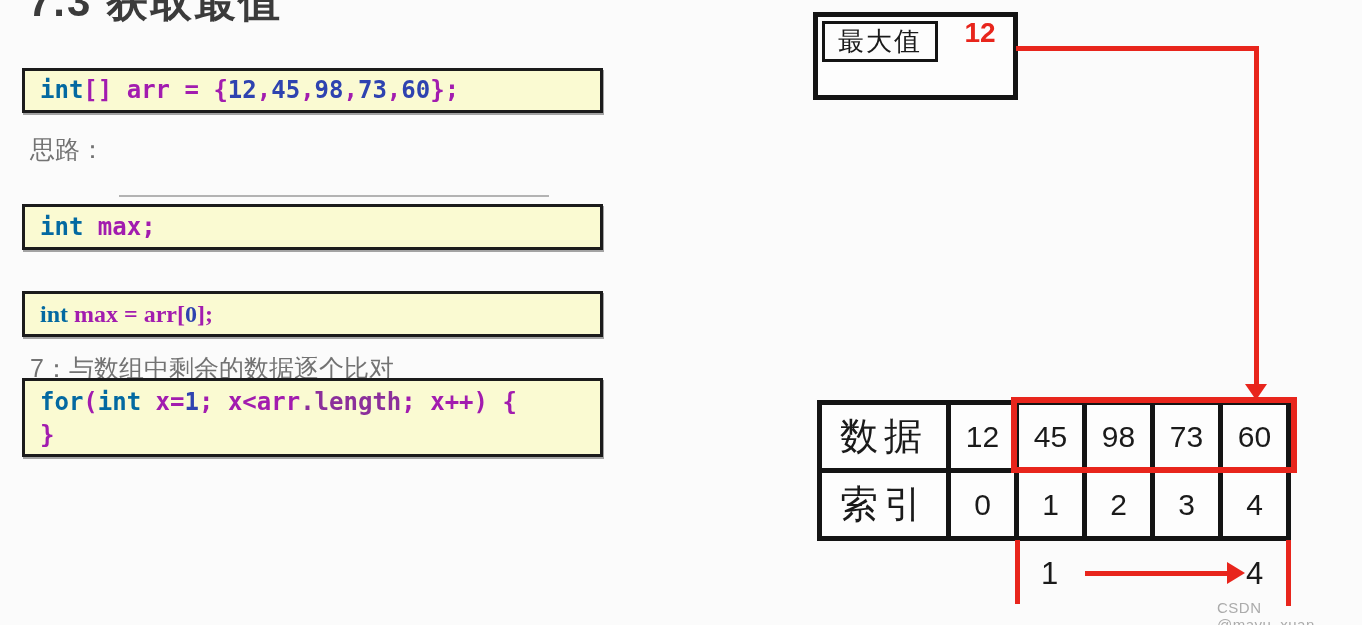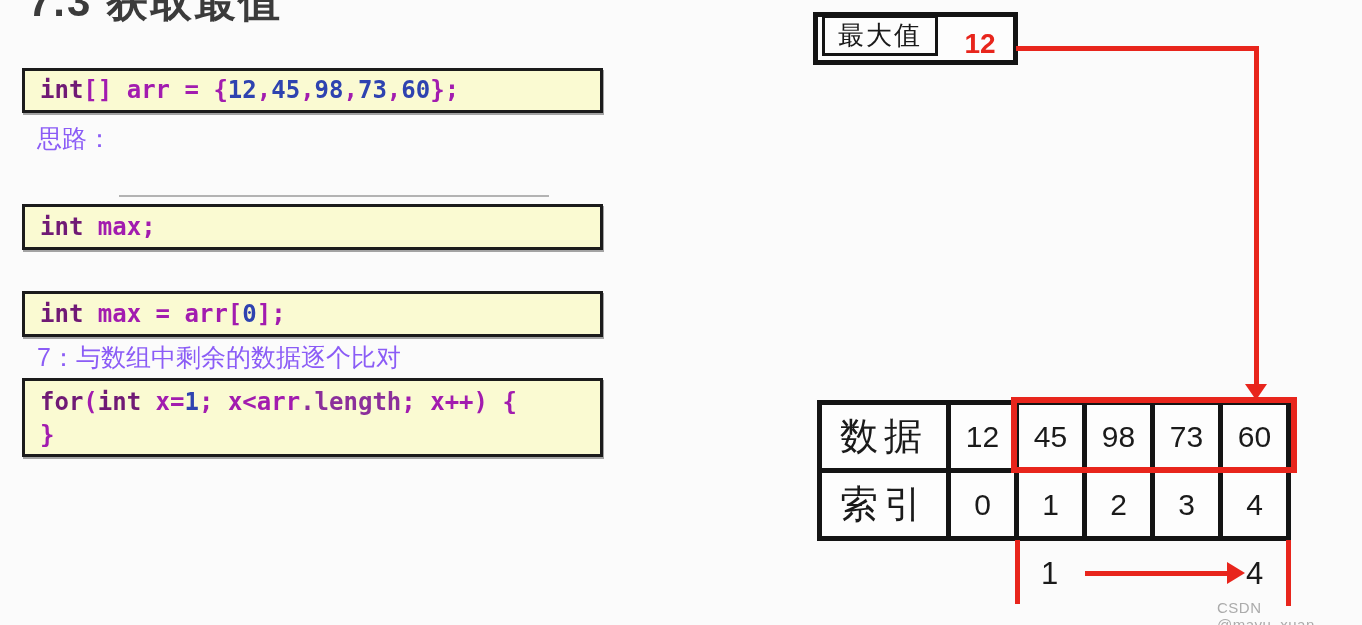--- a/index.html
+++ b/index.html
@@ -18,37 +18,38 @@
   .code-box{
     position:absolute;left:22px;width:581px;box-sizing:border-box;
     background:#fafad2;border:3px solid #1b1b1b;
     box-shadow:1px 2px 0 rgba(0,0,0,0.35);
     display:flex;flex-direction:column;justify-content:center;
     padding-left:15px;
     font-family:"DejaVu Sans Mono","Liberation Mono",monospace;
     font-size:24px;font-weight:600;white-space:pre;
   }
   .code-line{line-height:33px;}
-  .tok-kw{color:#701a75;font-weight:800;}
+  .tok-kw{color:#0369a1;font-weight:800;}
   .tok-num{color:#2e43b0;}
   .tok-pl{color:#a21caf;}
   .tok-pu{color:#8b2f9b;font-weight:800;}
   .btext{
-    position:absolute;left:37px;font-size:25px;color:#8b5cf6;
+    position:absolute;left:30px;font-size:25px;color:#737373;
     white-space:nowrap;
+    margin-top:11px;
   }
   .step-underline{
     position:absolute;left:119px;top:195px;width:430px;height:2px;
     background:#b3b3b3;
   }
   
   .max-box{
-    position:absolute;left:813px;top:12px;width:205px;height:53px;
+    position:absolute;left:813px;top:12px;width:205px;height:88px;
     box-sizing:border-box;border:5px solid #141414;background:#fdfdfd;
-    display:flex;align-items:flex-end;
+    display:flex;align-items:flex-start;
   }
   .mb-cell1{
     margin:4px;border:3px solid #141414;width:110px;
     display:flex;align-items:center;justify-content:center;
     font-size:26px;color:#1a1a1a;letter-spacing:2px;background:#fdfdfd;
   }
   .mb-divider{width:5px;background:#141414;}
   .mb-cell2{
     flex:1;display:flex;align-items:center;justify-content:center;
     font-size:28px;font-weight:600;color:#e8251c;
@@ -98,21 +99,21 @@
 
   <div class="code-box" style="top:68px;height:45px;"><div class="code-line"><span class="tok-kw">int</span><span class="tok-pl">[] arr = {</span><span class="tok-num">12</span><span class="tok-pl">,</span><span class="tok-num">45</span><span class="tok-pl">,</span><span class="tok-num">98</span><span class="tok-pl">,</span><span class="tok-num">73</span><span class="tok-pl">,</span><span class="tok-num">60</span><span class="tok-pl">};</span></div></div>
 
   <div class="btext" style="top:122px;">思路：</div>
 
   <div class="step-underline"></div>
 
   <div class="code-box" style="top:204px;height:46px;"><div class="code-line"><span class="tok-kw">int</span><span class="tok-pl"> max;</span></div></div>
 
 
-  <div class="code-box" style="top:291px;height:46px;"><div class="code-line"><span class="tok-kw">int</span><span class="tok-pl"> max = arr[</span><span class="tok-num">0</span><span class="tok-pl">];</span></div></div>
+  <div class="code-box" style="top:291px;height:46px;font-family:Liberation Serif, serif;"><div class="code-line"><span class="tok-kw">int</span><span class="tok-pl"> max = arr[</span><span class="tok-num">0</span><span class="tok-pl">];</span></div></div>
 
   <div class="btext" style="top:341px;">7：与数组中剩余的数据逐个比对</div>
 
   <div class="code-box" style="top:378px;height:79px;padding-top:2px;"><div class="code-line"><span class="tok-kw">for</span><span class="tok-pl">(</span><span class="tok-kw">int</span><span class="tok-pl"> x=</span><span class="tok-num">1</span><span class="tok-pl">; x&lt;arr</span><span class="tok-pu">.length</span><span class="tok-pl">; x++) {</span></div><div class="code-line"><span class="tok-pl">}</span></div></div>
 
   <div class="max-box">
     <div class="mb-cell1">最大值</div>
     <div class="mb-divider"></div>
     <div class="mb-cell2">12</div>
   </div>

